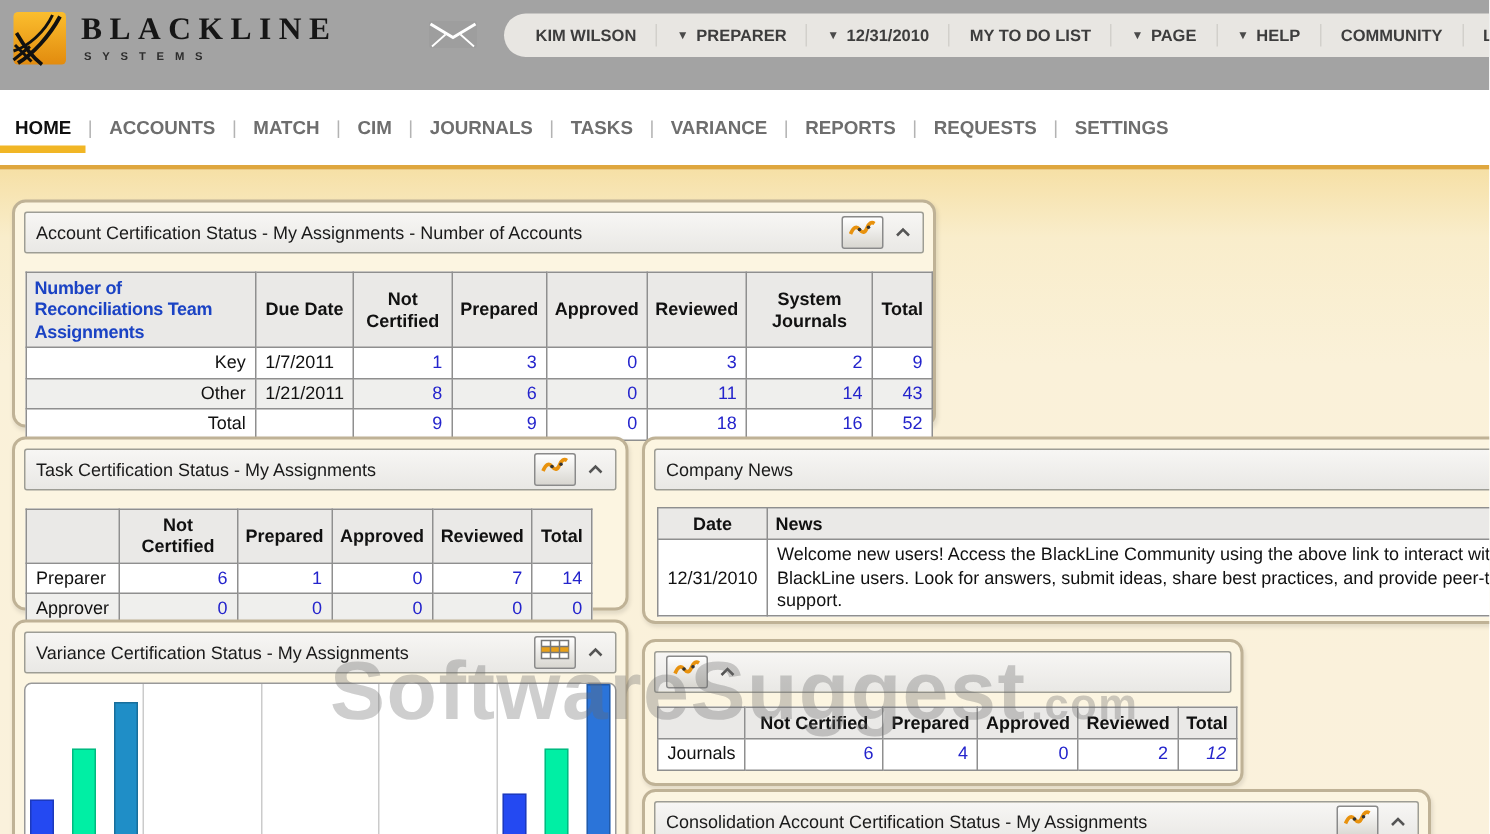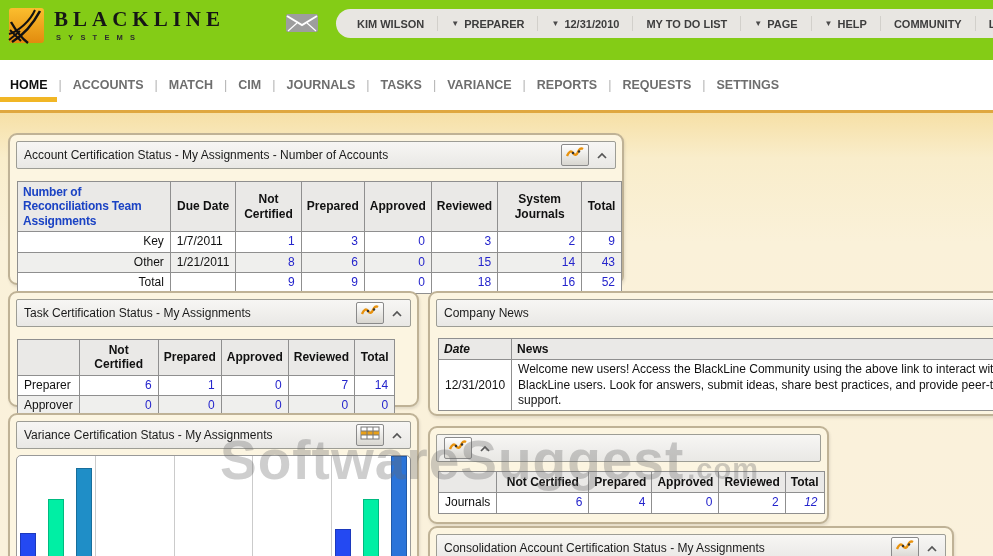--- a/index.html
+++ b/index.html
@@ -1,20 +1,20 @@
 <!DOCTYPE html>
 <html><head>
 <meta charset="utf-8">
 <style>
   html,body{margin:0;padding:0}
   body{font-family:"Liberation Sans", sans-serif;}
   .screen{position:relative;width:993px;height:556px;overflow:hidden;background:#fff}
 
   
-  .topbar{position:absolute;top:0;left:0;width:100%;height:60px;background:#84cc16}
+  .topbar{position:absolute;top:0;left:0;width:100%;height:60px;background:#a3a3a3}
   .logo{position:absolute;left:8px;top:7px;display:flex;align-items:center;gap:9px}
   .logo-text{display:flex;flex-direction:column}
   .brand{font-family:"Liberation Serif", serif;font-size:21px;font-weight:600;letter-spacing:5px;color:#161616;line-height:1}
   .tagline{font-size:7.5px;font-weight:bold;letter-spacing:7.2px;color:#2d2d2d;margin-top:3px;padding-left:2px}
   .mail{position:absolute;left:285px;top:13px;cursor:pointer}
   .pill{position:absolute;left:336px;top:9px;height:29px;width:700px;background:#E8E6E2;border-radius:15px 0 0 15px;display:flex;align-items:center;padding-left:8px}
   .menu-item{font-size:11px;font-weight:bold;color:#3d3d3d;padding:0 13px;height:15px;display:flex;align-items:center;gap:5px;border-left:1px solid #D2D0CB;cursor:pointer;white-space:nowrap}
   .menu-item:first-child{border-left:none}
   .dd{font-size:8px;color:#4a4a4a;line-height:1}
 
@@ -200,21 +200,21 @@
                 <td class="clink" style="text-align: right;">3</td>
                 <td class="clink" style="text-align: right;">2</td>
                 <td class="clink" style="text-align: right;">9</td>
               </tr>
               <tr class="stripe">
                 <td style="text-align: right;">Other</td>
                 <td style="text-align: right;">1/21/2011</td>
                 <td class="clink" style="text-align: right;">8</td>
                 <td class="clink" style="text-align: right;">6</td>
                 <td class="clink" style="text-align: right;">0</td>
-                <td class="clink" style="text-align: right;">15</td>
+                <td class="clink" style="text-align: right;">11</td>
                 <td class="clink" style="text-align: right;">14</td>
                 <td class="clink" style="text-align: right;">43</td>
               </tr>
               <tr>
                 <td style="text-align: right;">Total</td>
                 <td style="text-align: right;"></td>
                 <td class="clink" style="text-align: right;">9</td>
                 <td class="clink" style="text-align: right;">9</td>
                 <td class="clink" style="text-align: right;">0</td>
                 <td class="clink" style="text-align: right;">18</td>
@@ -289,21 +289,21 @@
         <span class="t">Company News</span>
       </div>
       <div class="tbl tbl-news" style="left:8px;top:45px">
           <table>
             <colgroup>
               <col style="width: 70px;">
               <col style="width: 555px;">
             </colgroup>
             <thead>
               <tr>
-                <th style="text-align: left; font-style: italic;">Date</th>
+                <th style="text-align: center;">Date</th>
                 <th style="text-align: left;">News</th>
               </tr>
             </thead>
             <tbody>
               <tr>
                 <td style="text-align: left;">12/31/2010</td>
                 <td style="text-align: left;">Welcome new users!  Access the BlackLine Community using the above link to interact with other BlackLine users.  Look for answers, submit ideas, share best practices, and provide peer-to-peer support.</td>
               </tr>
             </tbody>
           </table>

